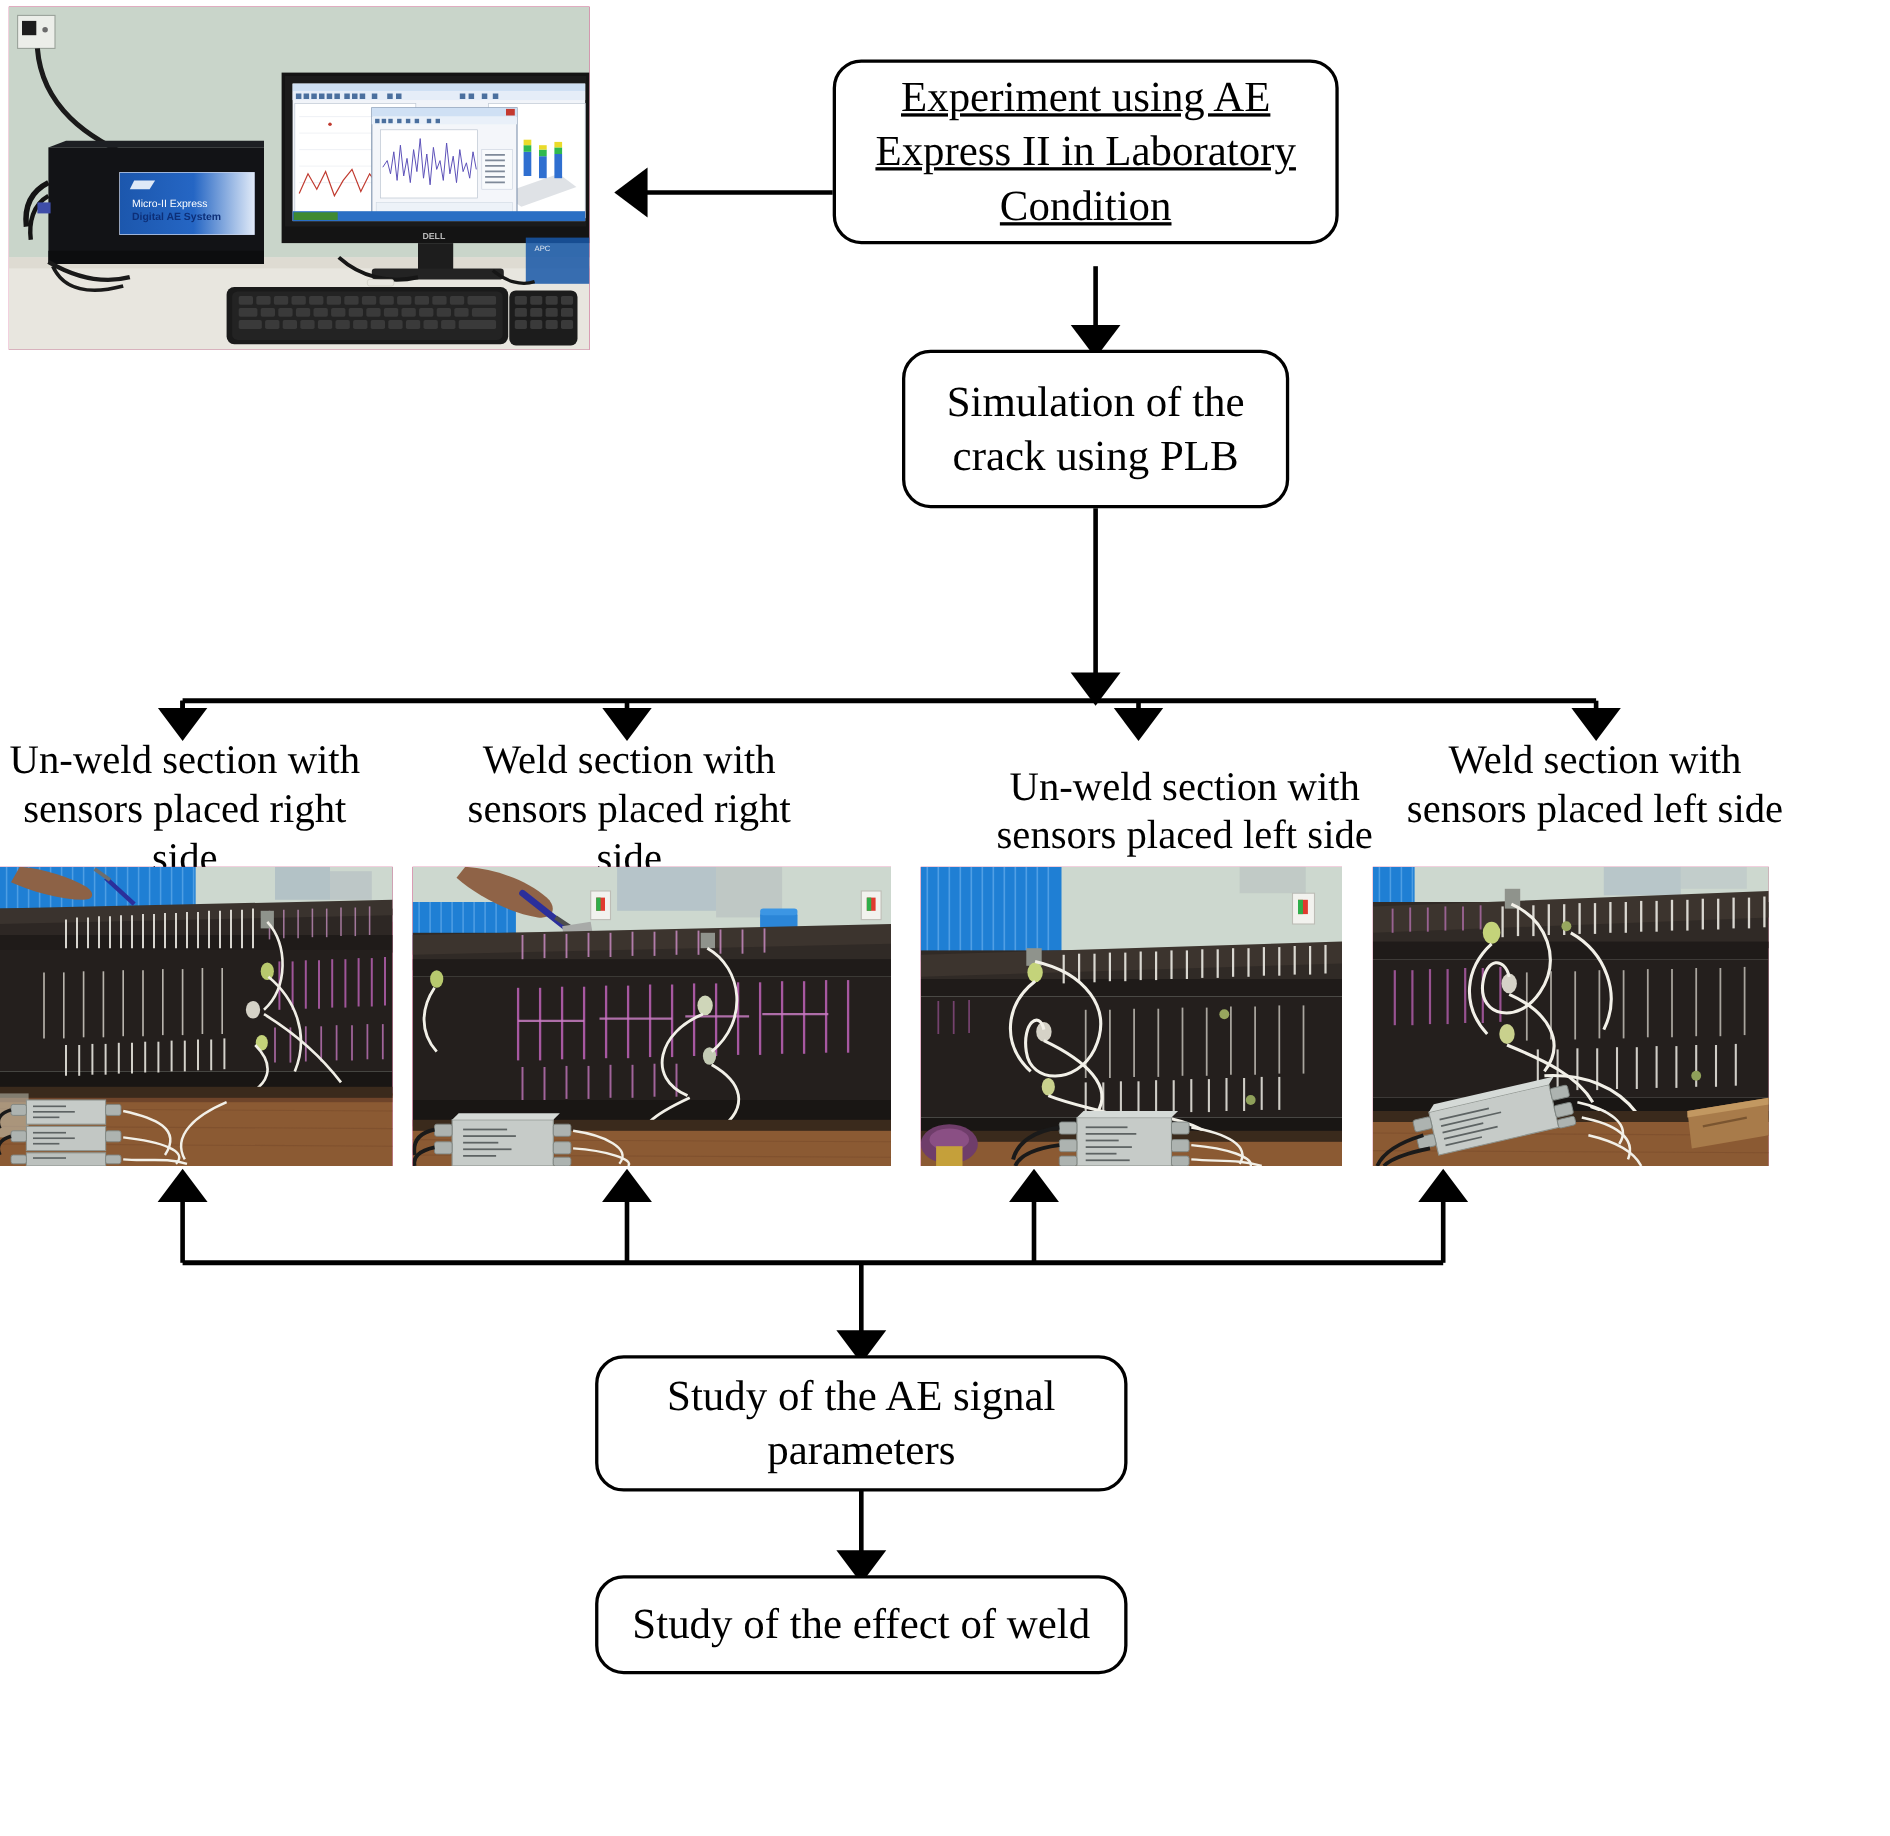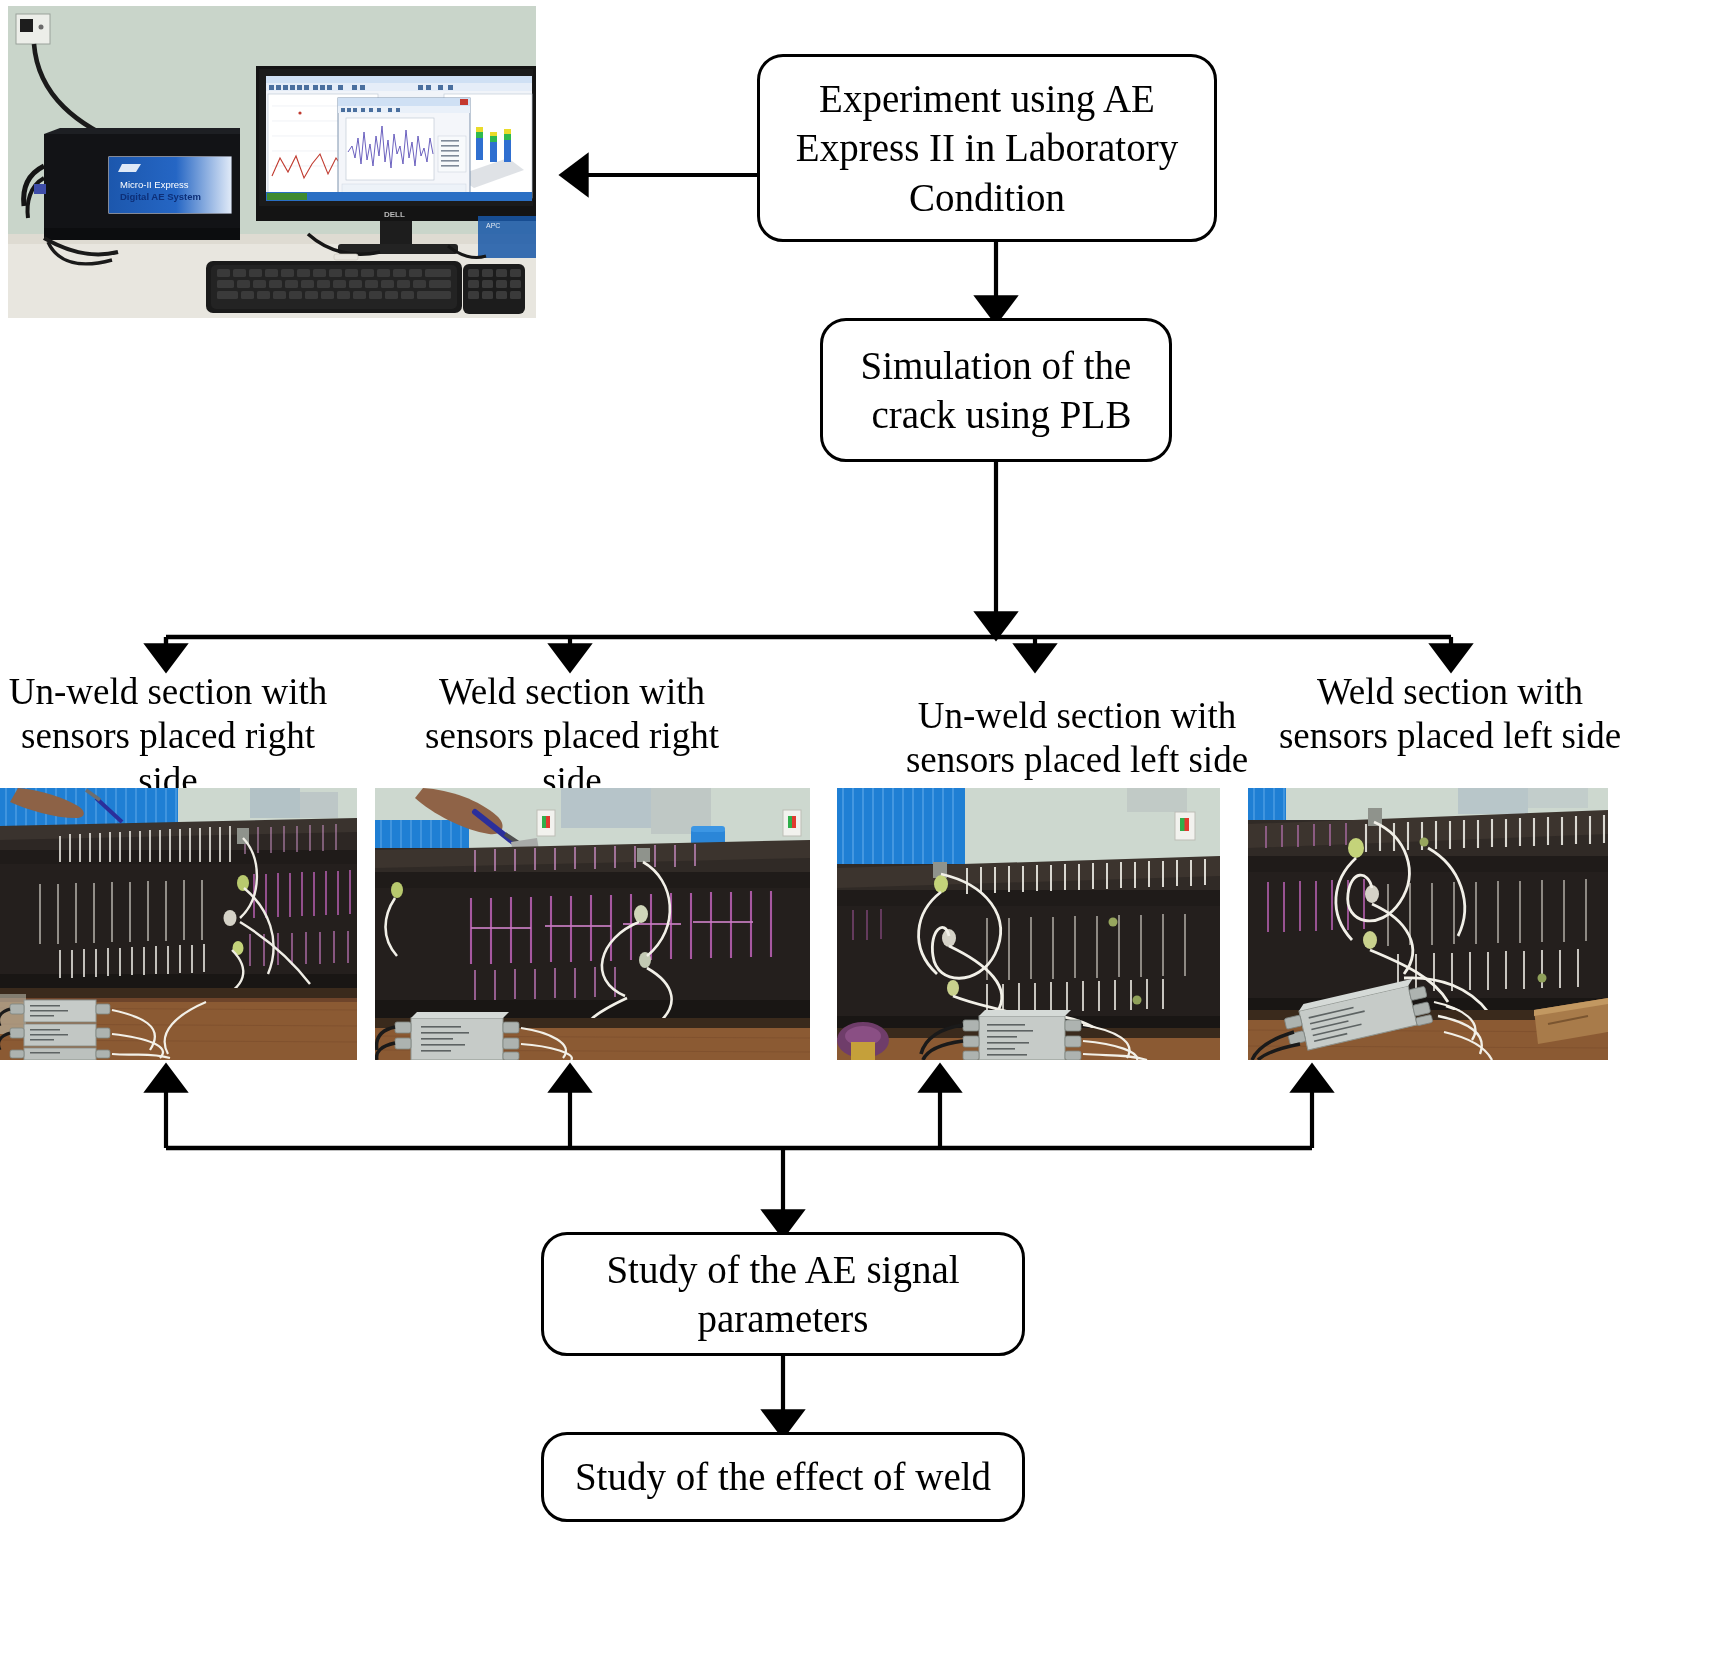--- a/index.html
+++ b/index.html
@@ -297,29 +297,29 @@
             <rect x="502" y="274" width="11" height="8" rx="1.5"></rect>
           <rect x="460" y="285" width="11" height="8" rx="1.5"></rect>
             <rect x="474" y="285" width="11" height="8" rx="1.5"></rect>
           <rect x="488" y="285" width="11" height="8" rx="1.5"></rect>
             <rect x="502" y="285" width="11" height="8" rx="1.5"></rect>
         </g>
       </g>
     </svg>
   </div>
 
-  <div class="flowbox" style="left:757px; top:54px; width:460px; height:188px;">
+  <div class="flowbox" style="left:757px; top:54px; width:460px; height:168px;text-decoration:underline;">
     <div>
       <span>Experiment using AE</span>
       <span>Express II in Laboratory</span>
       <span>Condition</span>
     </div>
   </div>
 
-  <div class="flowbox" style="left:820px; top:318px; width:352px; height:144px;text-align:right;">
+  <div class="flowbox" style="left:820px; top:318px; width:352px; height:144px;">
     <div>
       <span>Simulation of the</span>
       <span>crack using PLB</span>
     </div>
   </div>
 
   <div class="branch-label" style="left:-8px; top:670px; width:352px;">
     <span>Un-weld section with</span>
     <span>sensors placed right side</span>
   </div>

